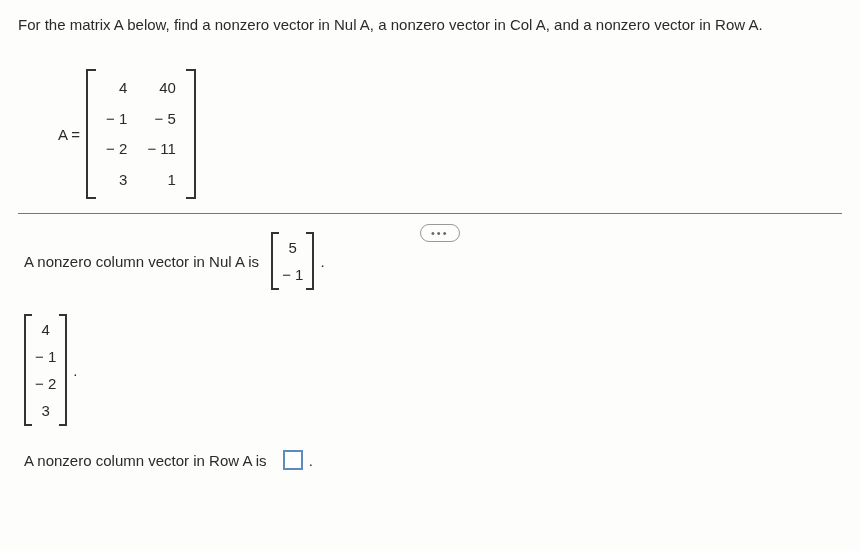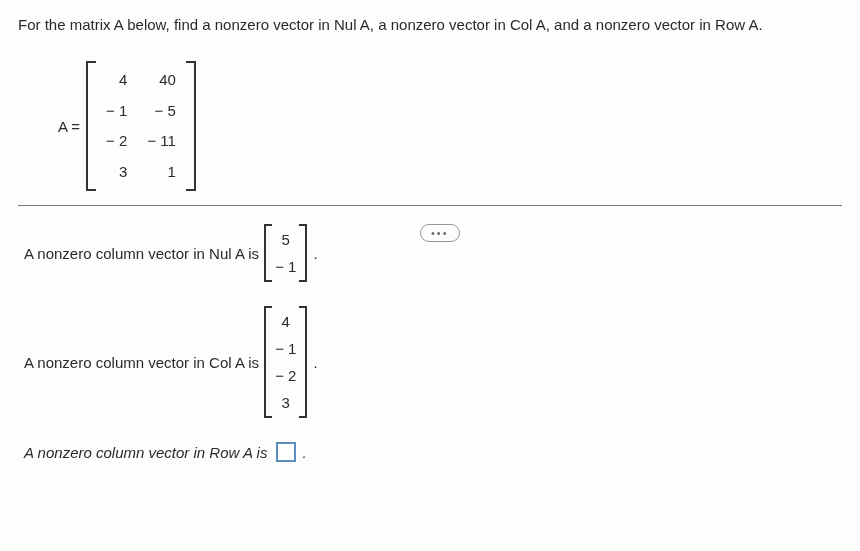--- a/index.html
+++ b/index.html
@@ -7,21 +7,21 @@
       font-family: Arial, Helvetica, sans-serif;
       font-size: 15px;
       color: #2a2a2a;
       background: #fdfdfc;
       width: 860px;
       height: 551px;
       padding: 14px 18px;
       position: relative;
     }
     .prompt {
-      margin-bottom: 26px;
+      margin-bottom: 34px;
       line-height: 1.4;
     }
     .matrix-eq {
       display: flex;
       align-items: center;
       margin: 10px 0 14px 40px;
     }
     .eq-label { margin-right: 6px; font-size: 15px; }
     .matrix {
       display: inline-flex;
@@ -55,21 +55,21 @@
       background: #fdfdfc;
       letter-spacing: 2px;
       line-height: 16px;
       height: 18px;
     }
     .answer-row {
       display: flex;
       align-items: center;
       margin: 16px 0 24px 6px;
     }
-    .answer-label { margin-right: 5px; font-size: 15px; }
+    .answer-label { margin-right: 12px; font-size: 15px; }
     .small-vec {
       display: inline-flex;
       position: relative;
       padding: 2px 8px;
     }
     .small-vec::before, .small-vec::after {
       content: "";
       position: absolute;
       top: 0; bottom: 0;
       width: 6px;
@@ -120,29 +120,28 @@
   <span class="small-vec">
     <span class="vcol">
       <span>5</span>
       <span>− 1</span>
     </span>
   </span>
   <span class="period">.</span>
 </div>
 
 <div class="answer-row">
-  <span class="answer-label">A nonzero column vector in Col A is</span>
   <span class="small-vec">
     <span class="vcol">
       <span>4</span>
       <span>− 1</span>
       <span>− 2</span>
       <span>3</span>
     </span>
   </span>
   <span class="period">.</span>
 </div>
 
-<div class="answer-row" style="margin-top:10px;font-style:italic;">
+<div class="answer-row" style="margin-top:10px;">
   <span class="answer-label">A nonzero column vector in Row A is</span>
   <span class="answer-box"></span>
   <span class="period">.</span>
 </div>
 
 </body></html>

